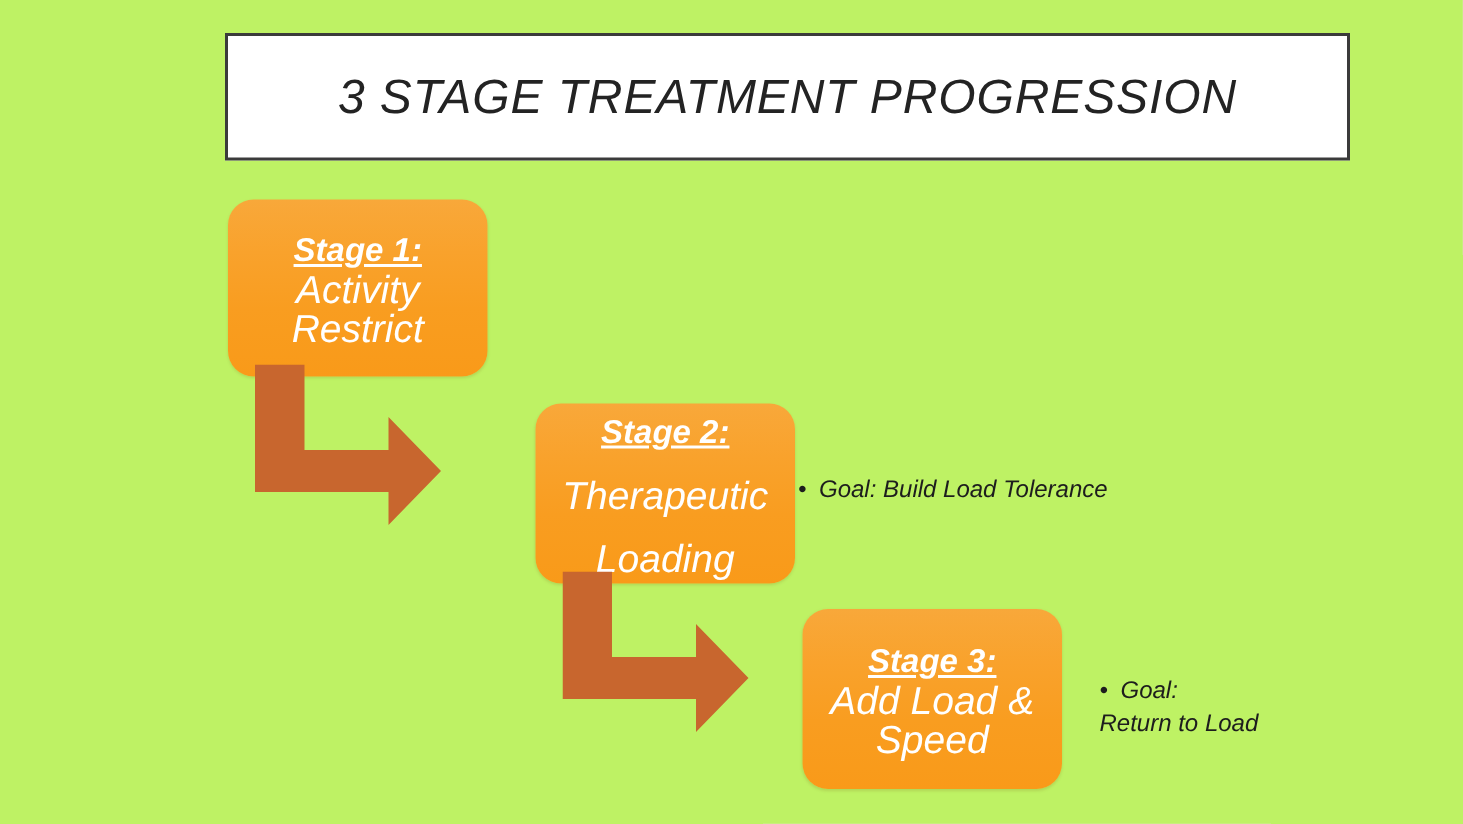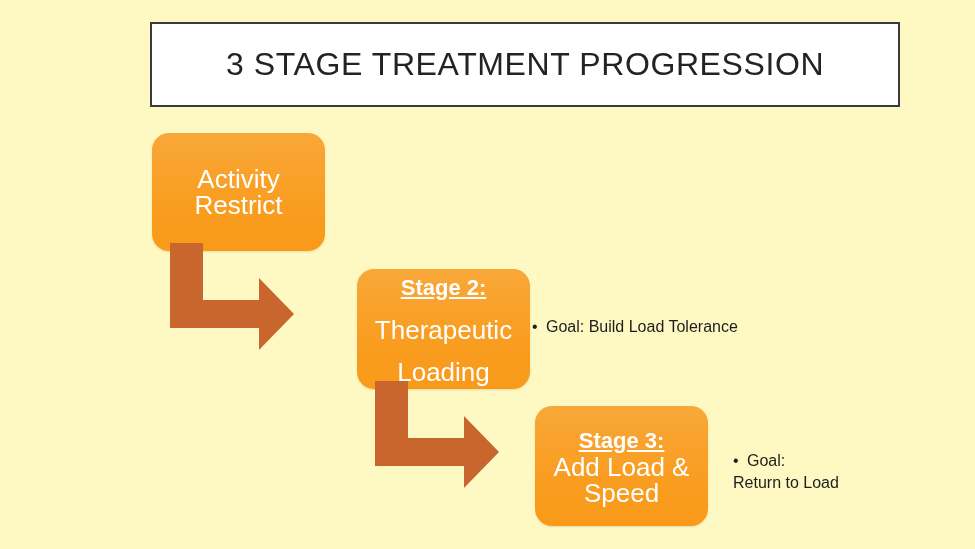--- a/index.html
+++ b/index.html
@@ -10,21 +10,22 @@
     width: 975px;
     height: 549px;
     background: #e7e1d1;
     font-family: "Liberation Sans", sans-serif;
     overflow: hidden;
   }
   #slide {
     position: relative;
     width: 975px;
     height: 549px;
-    background: #fef9c3;
+    background: #bef264;
+    font-style: italic;
   }
 
   
   #title-box {
     position: absolute;
     left: 150px;
     top: 22px;
     width: 750px;
     height: 85px;
     background: #ffffff;
@@ -114,20 +115,21 @@
 </head>
 <body>
 
 <div id="slide">
 
   <div id="title-box">
     <div class="title-line">3 STAGE TREATMENT PROGRESSION</div>
   </div>
 
   <div class="stage-box" id="stage-box-1">
+    <div class="stage-title">Stage  1:</div>
     <div class="stage-sub">Activity</div>
     <div class="stage-sub">Restrict</div>
   </div>
 
   <div class="stage-box" id="stage-box-2">
     <div class="stage-title">Stage 2:</div>
     <div class="stage-sub">Therapeutic</div>
     <div class="stage-sub">Loading</div>
   </div>
 

